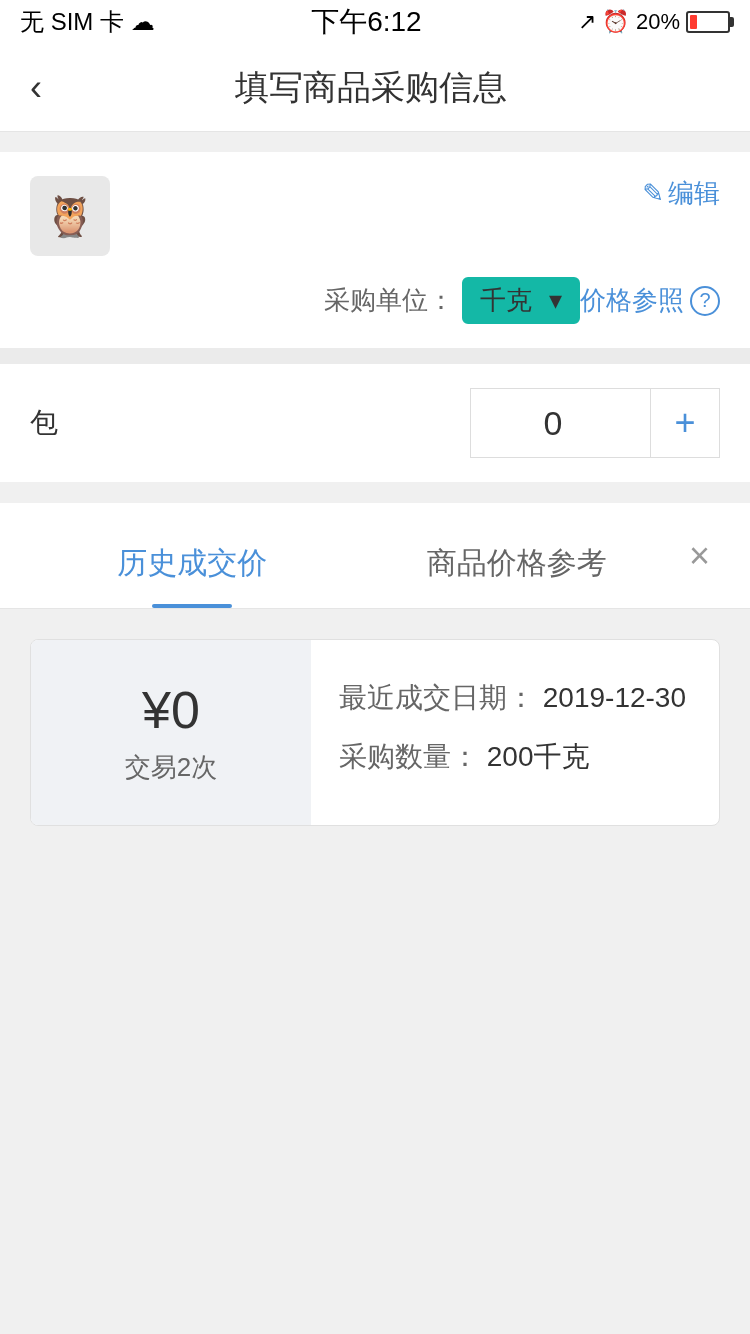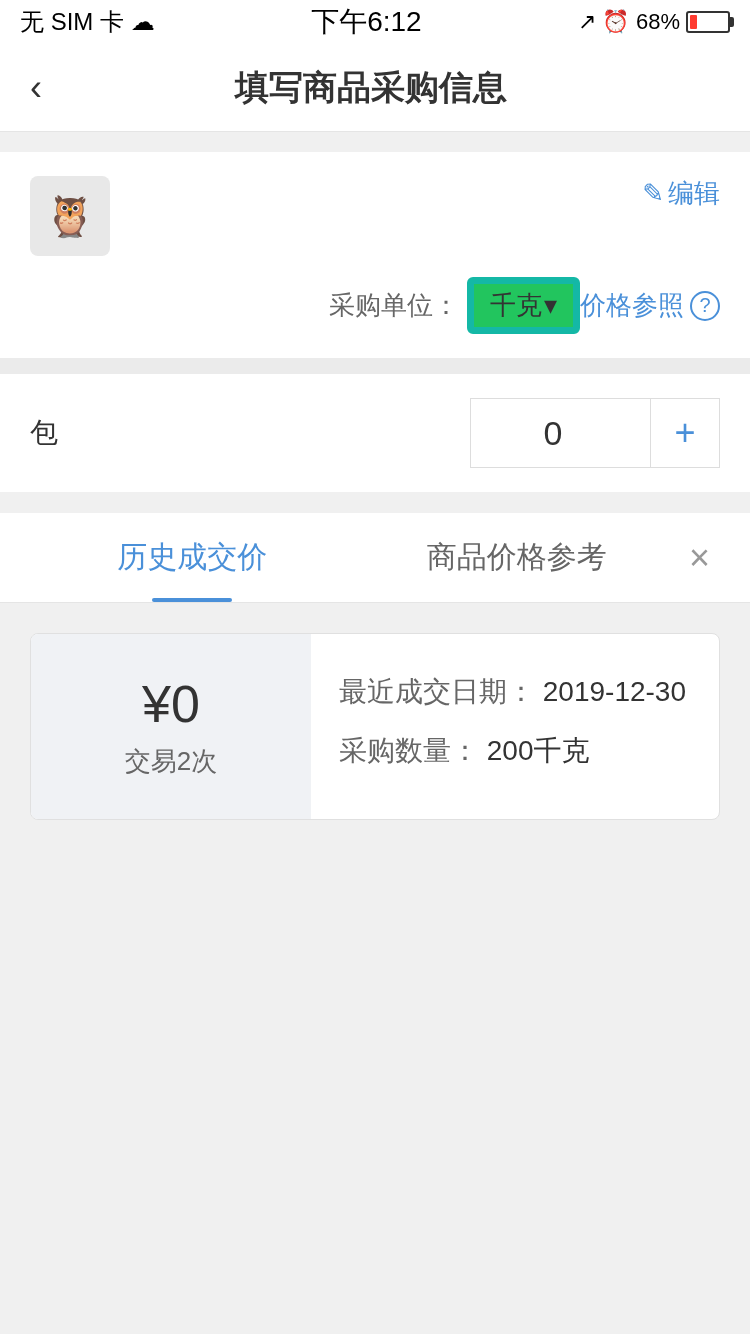--- a/index.html
+++ b/index.html
@@ -64,21 +64,21 @@
     .nav-back {
       font-size: 36px;
       color: #333;
       cursor: pointer;
       padding-right: 20px;
     }
     .nav-title {
       flex: 1;
       text-align: center;
       font-size: 34px;
-      font-weight: 700;
+      font-weight: 400;
       color: #333;
       margin-left: -40px;
     }
 
     
     .product-card {
       background: #fff;
       margin-top: 20px;
       padding: 24px 30px;
     }
@@ -124,29 +124,29 @@
       margin-top: 21px;
     }
     .unit-label {
       font-size: 26px;
       color: #666;
       display: flex;
       align-items: center;
       gap: 8px;
     }
     .unit-select {
-      border: 7px solid #14b8a6;
+      border: 2px solid #14b8a6;
       border-radius: 6px;
       padding: 4px 16px;
       font-size: 26px;
       color: #333;
-      background: #22c55e;
-      display: flex;
-      align-items: center;
-      gap: 2px;
+      background: #14b8a6;
+      display: flex;
+      align-items: center;
+      gap: 17px;
     }
     .price-ref {
       color: #4a90d9;
       font-size: 26px;
       display: flex;
       align-items: center;
       gap: 6px;
       cursor: pointer;
     }
 
@@ -214,21 +214,21 @@
       display: flex;
       align-items: center;
       padding: 0 30px;
       border-bottom: 1px solid #e5e5e5;
       margin-top: 20px;
       position: relative;
     }
     .tab-item {
       flex: 1;
       text-align: center;
-      padding: 24px 0 24px;
+      padding: 40px 0 24px;
       font-size: 30px;
       color: #666;
       cursor: pointer;
       position: relative;
     }
     .tab-item.active {
       color: #4a90d9;
     }
     .tab-item.active::after {
       content: '';
@@ -305,21 +305,21 @@
 <body>
 
 <div class="status-bar">
   <div class="status-left">
     <span>无 SIM 卡 ☁</span>
   </div>
   <div class="status-center">下午6:12</div>
   <div class="status-right">
     <span>↗</span>
     <span>⏰</span>
-    <span>68%</span>
+    <span>20%</span>
     <div class="battery">
       <div class="battery-fill"></div>
     </div>
   </div>
 </div>
 
 <div class="nav-bar">
   <div class="nav-back">‹</div>
   <div class="nav-title">填写商品采购信息</div>
 </div>

